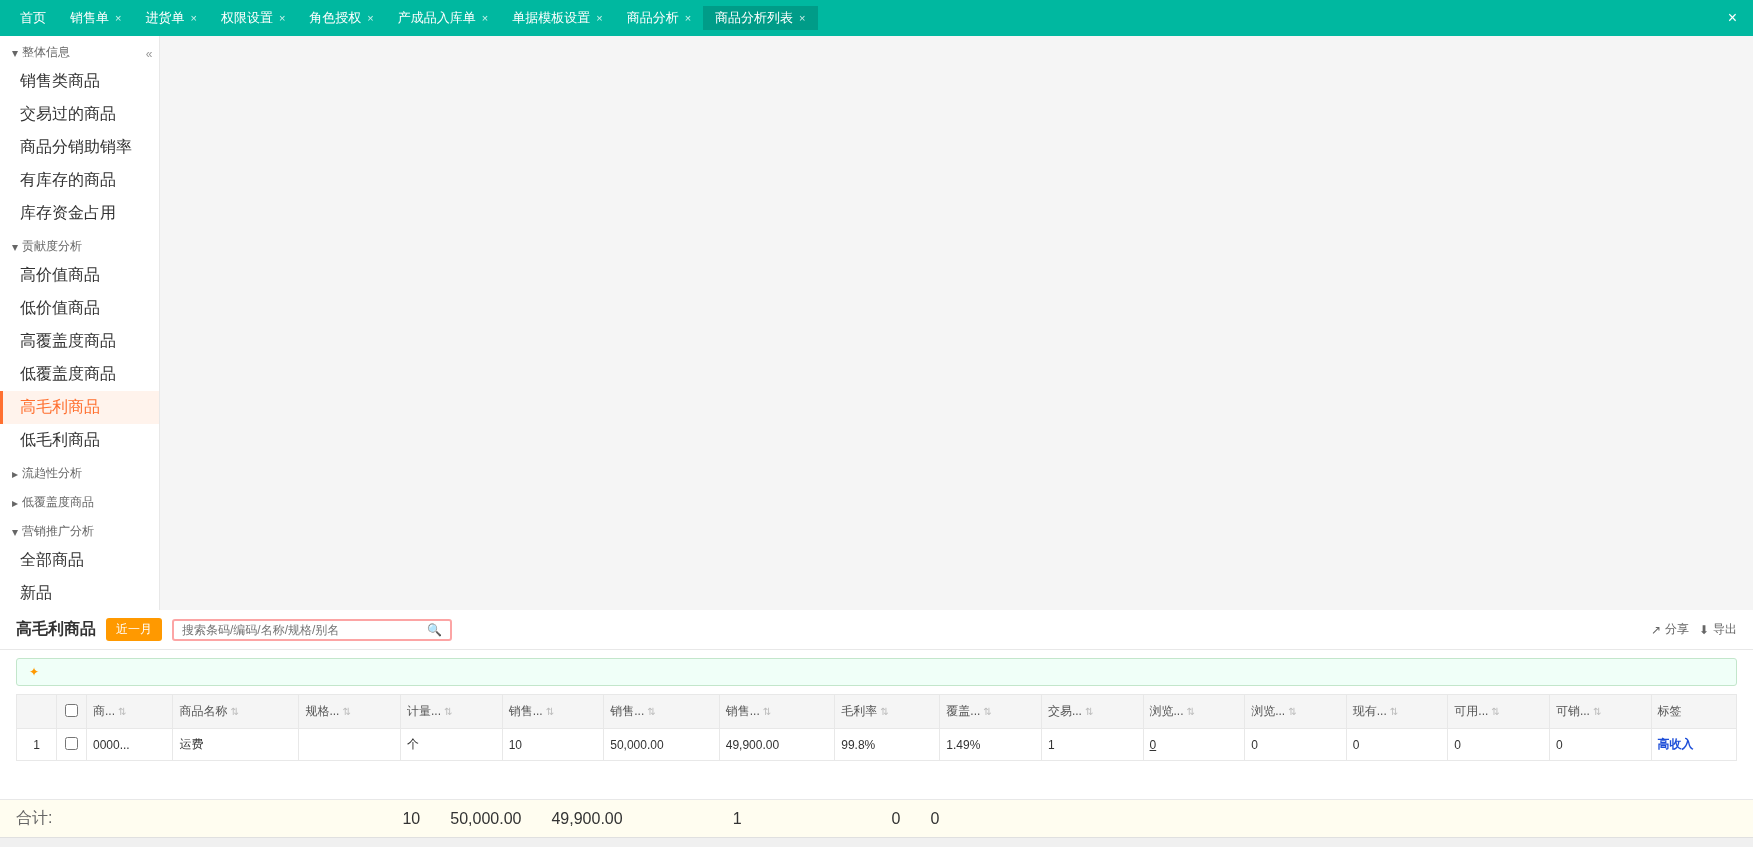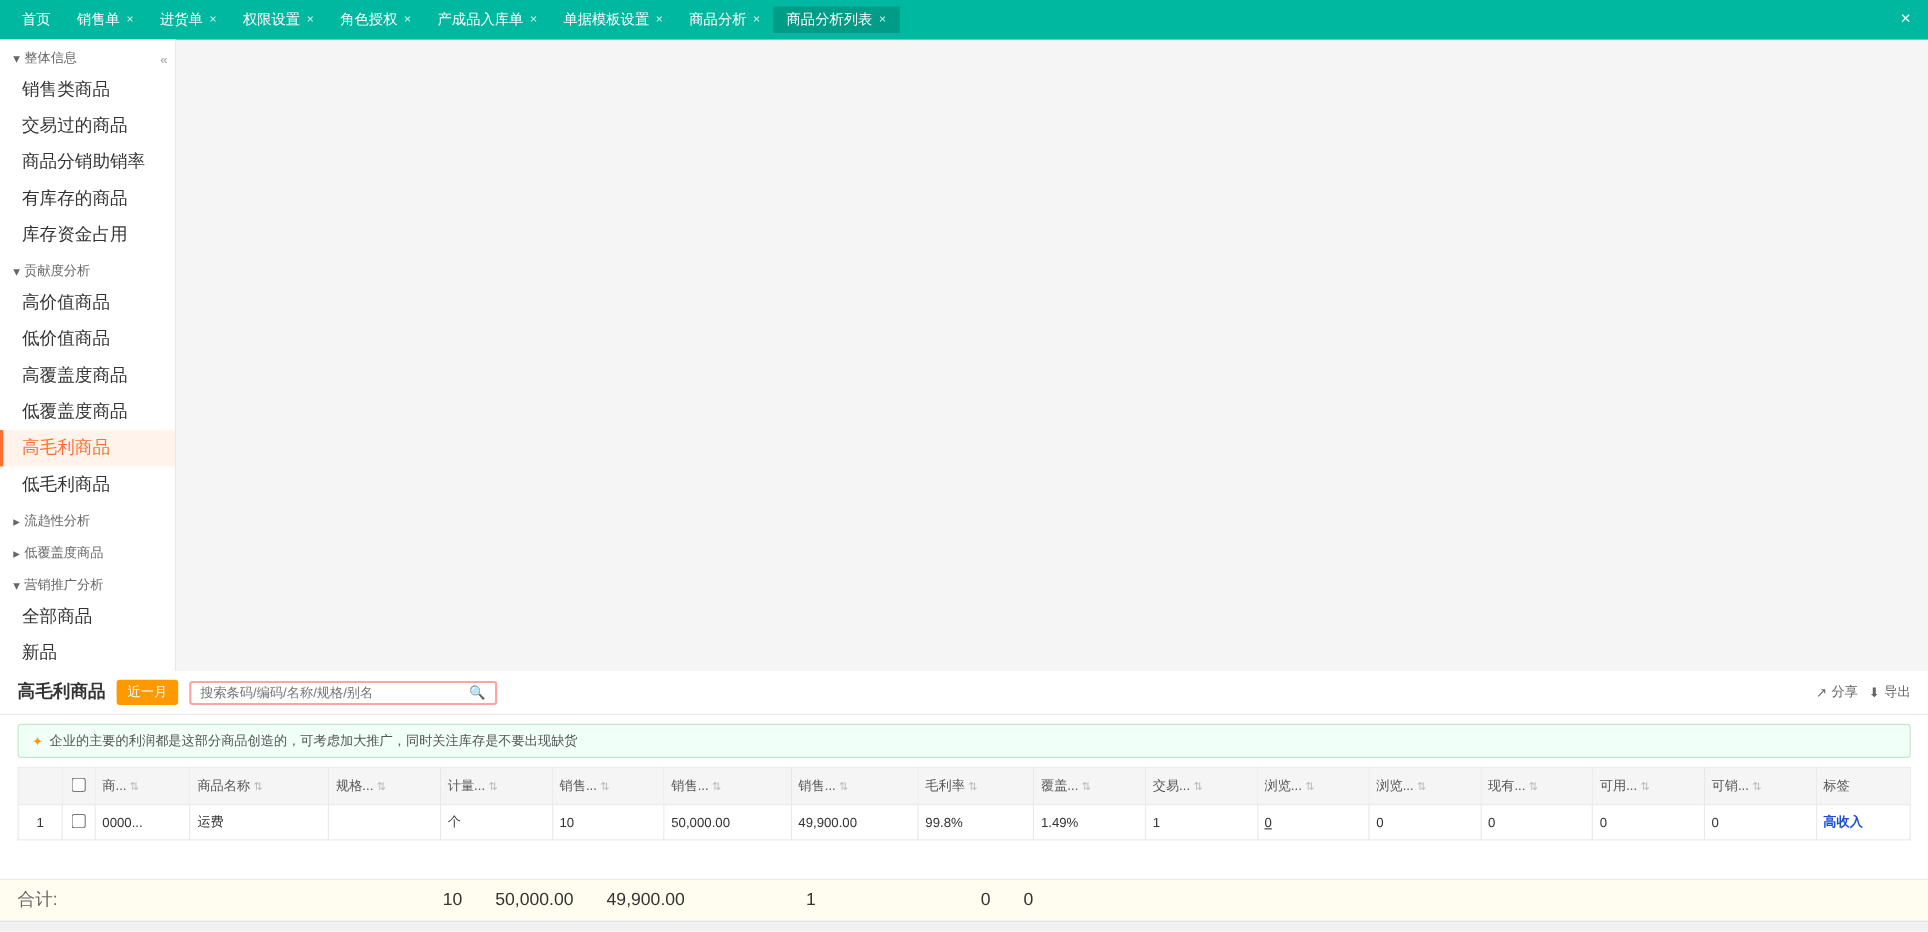--- a/index.html
+++ b/index.html
@@ -342,21 +342,20 @@
         </button>
         <button class="action-btn">
           <span>⬇</span>
           <span>导出</span>
         </button>
       </div>
     </div>
 
     <div class="info-bar">
       <span class="info-icon">✦</span>
-      <span>企业的主要的利润都是这部分商品创造的，可考虑加大推广，同时关注库存是不要出现缺货</span>
     </div>
 
     <div class="table-wrapper">
       <table>
         <thead>
           <tr>
             <th class="num-col"></th>
             <th class="checkbox-col">
               <input type="checkbox" style="">
             </th>

